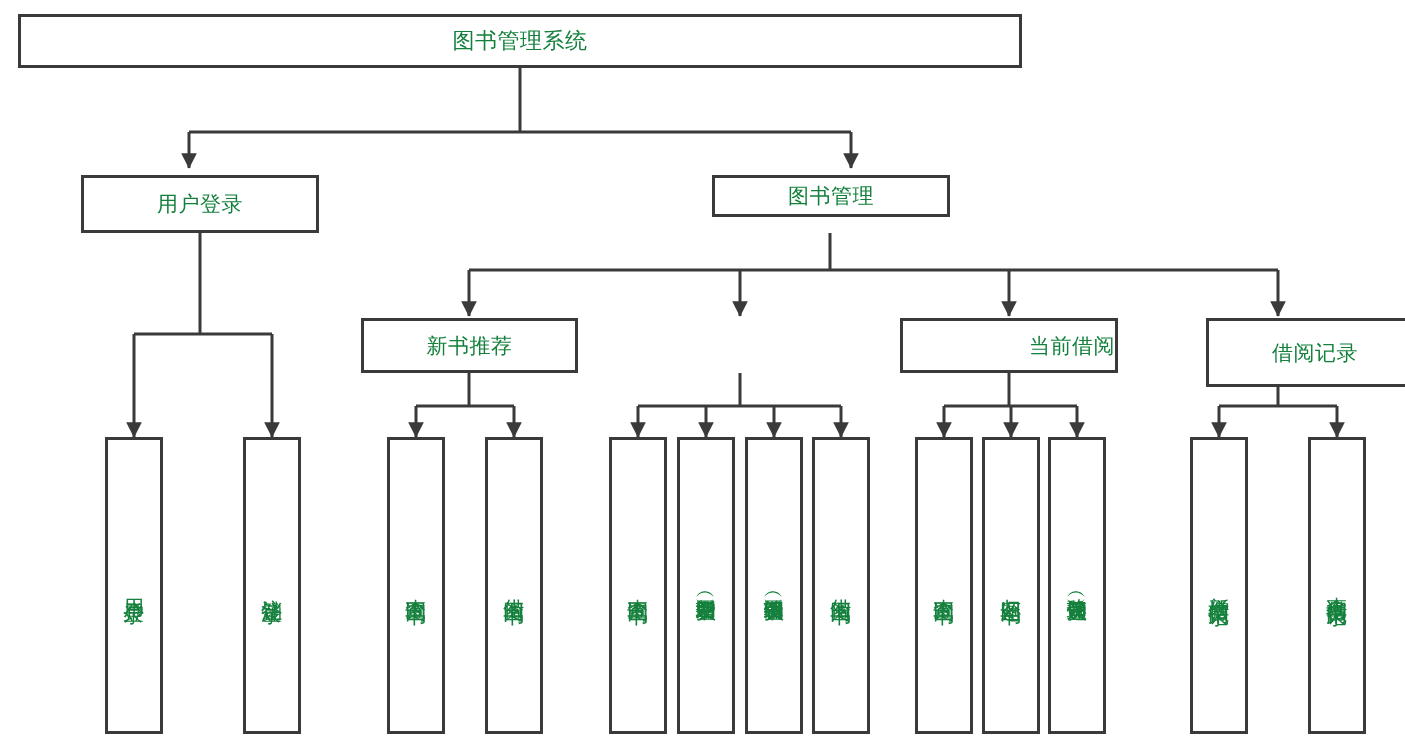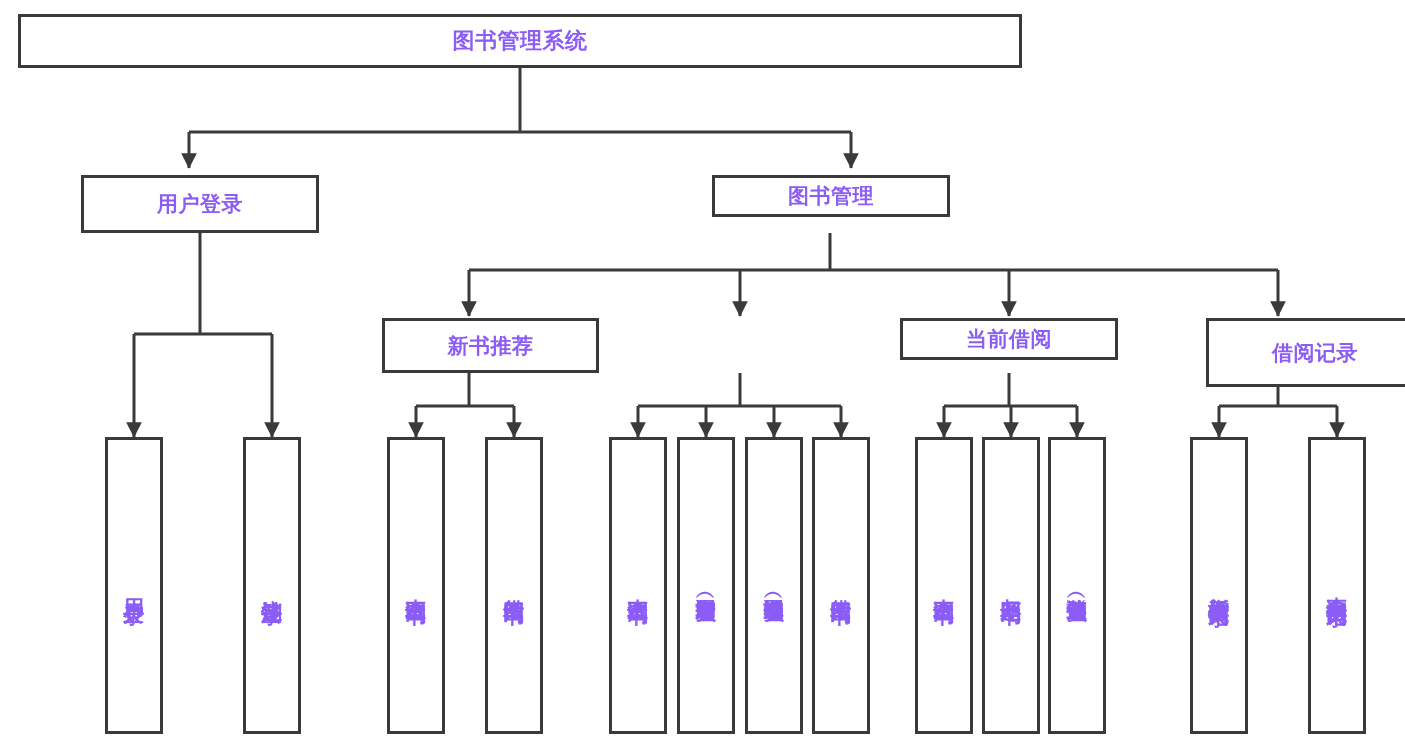--- a/index.html
+++ b/index.html
@@ -29,27 +29,26 @@
     position: absolute;
     box-sizing: border-box;
     border: 3px solid #3a3a3a;
     background: #ffffff;
     display: flex;
     align-items: center;
     justify-content: center;
     z-index: 2;
   }
   .node .label {
-    color: #8b5cf6;
+    color: #15803d;
     font-size: 21px;
     line-height: 1.12;
     letter-spacing: 0.5px;
     white-space: nowrap;
     text-align: center;
-    font-weight: bold;
   }
   .node.vertical .label {
     writing-mode: vertical-rl;
     text-orientation: upright;
     letter-spacing: 2px;
     font-size: 21px;
   }
   .node.vertical.tight .label {
     letter-spacing: 0.5px;
     font-size: 20px;
@@ -127,24 +126,24 @@
     <span class="label">图书管理系统</span>
   </div>
 
   <div class="node" style="left:81px; top:175px; width:238px; height:58px;">
     <span class="label">用户登录</span>
   </div>
   <div class="node" style="left:712px; top:175px; width:238px; height:42px;">
     <span class="label">图书管理</span>
   </div>
 
-  <div class="node" style="left:382px; top:318px; width:217px; height:55px;align-items:center;">
+  <div class="node" style="left:361px; top:318px; width:217px; height:55px;align-items:center;">
     <span class="label">新书推荐</span>
   </div>
-  <div class="node" style="left:900px; top:318px; width:218px; height:42px;">
+  <div class="node" style="left:900px; top:318px; width:218px; height:55px;justify-content:flex-end;">
     <span class="label">当前借阅</span>
   </div>
   <div class="node" style="left:1170px; top:318px; width:218px; height:69px;margin-left:36px;">
     <span class="label">借阅记录</span>
   </div>
 
   <div class="node vertical" style="left:105px; top:437px; width:58px; height:297px;">
     <span class="label">用户登录</span>
   </div>
   <div class="node vertical" style="left:243px; top:437px; width:58px; height:297px;">

